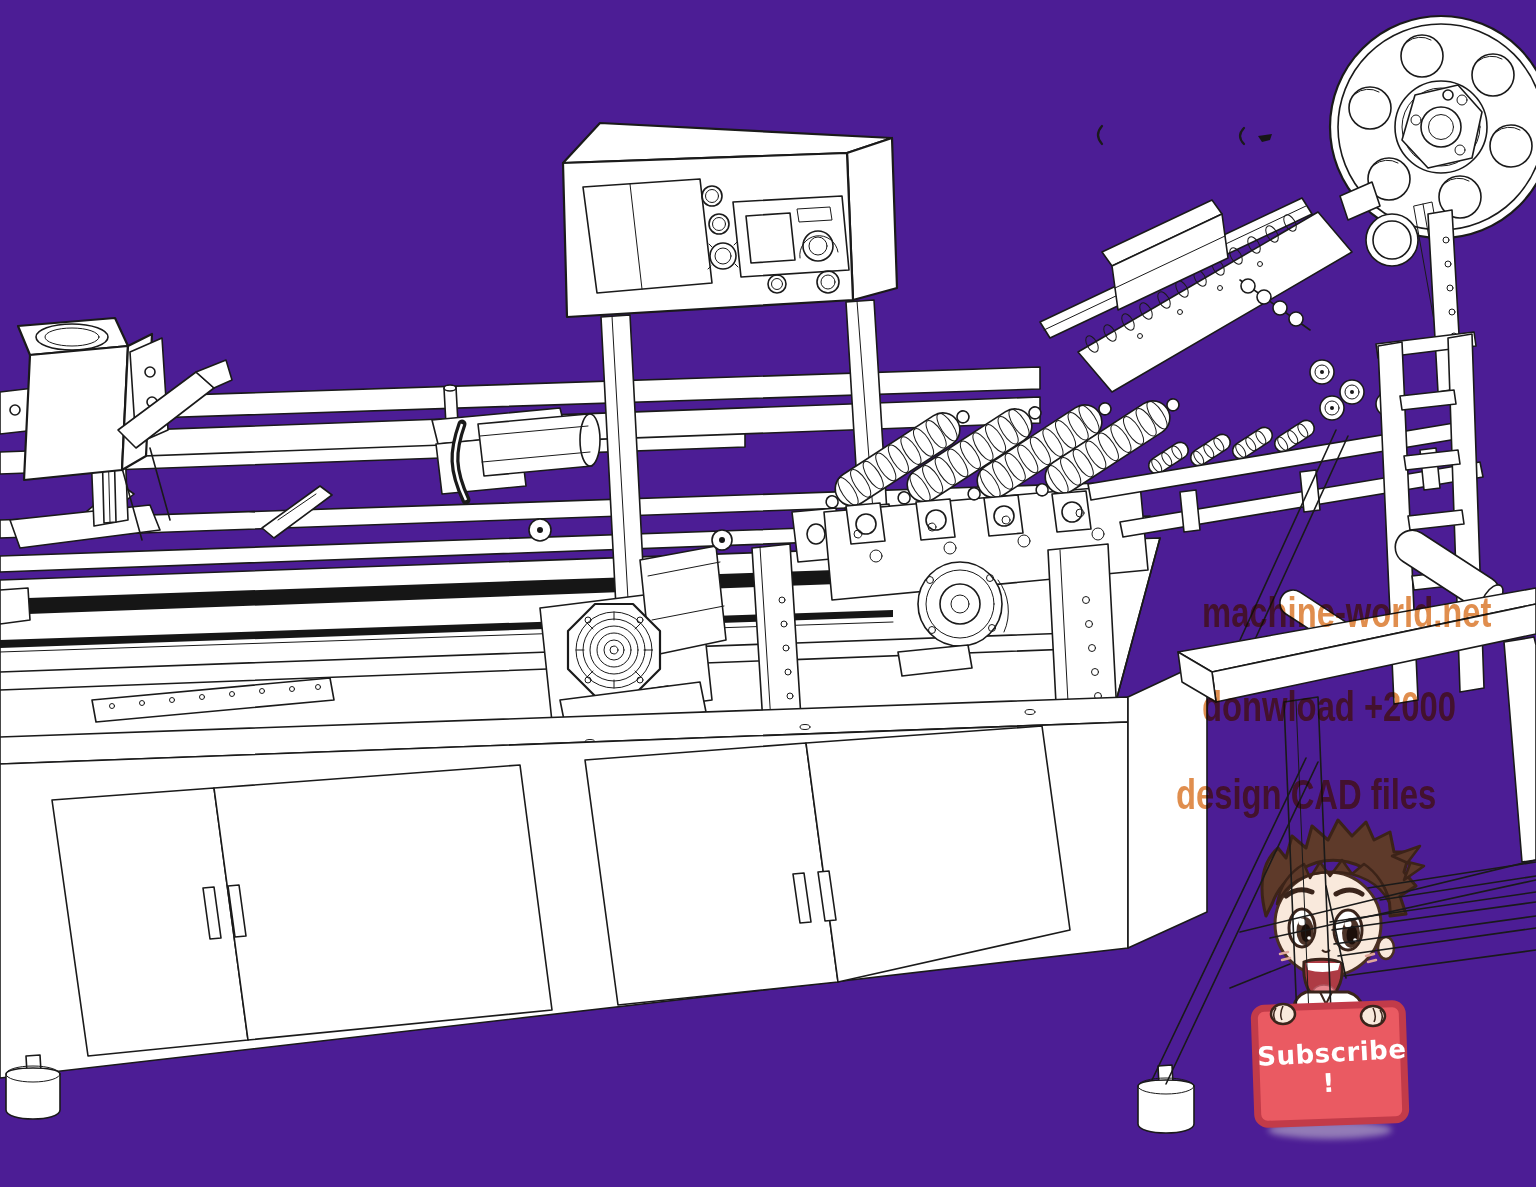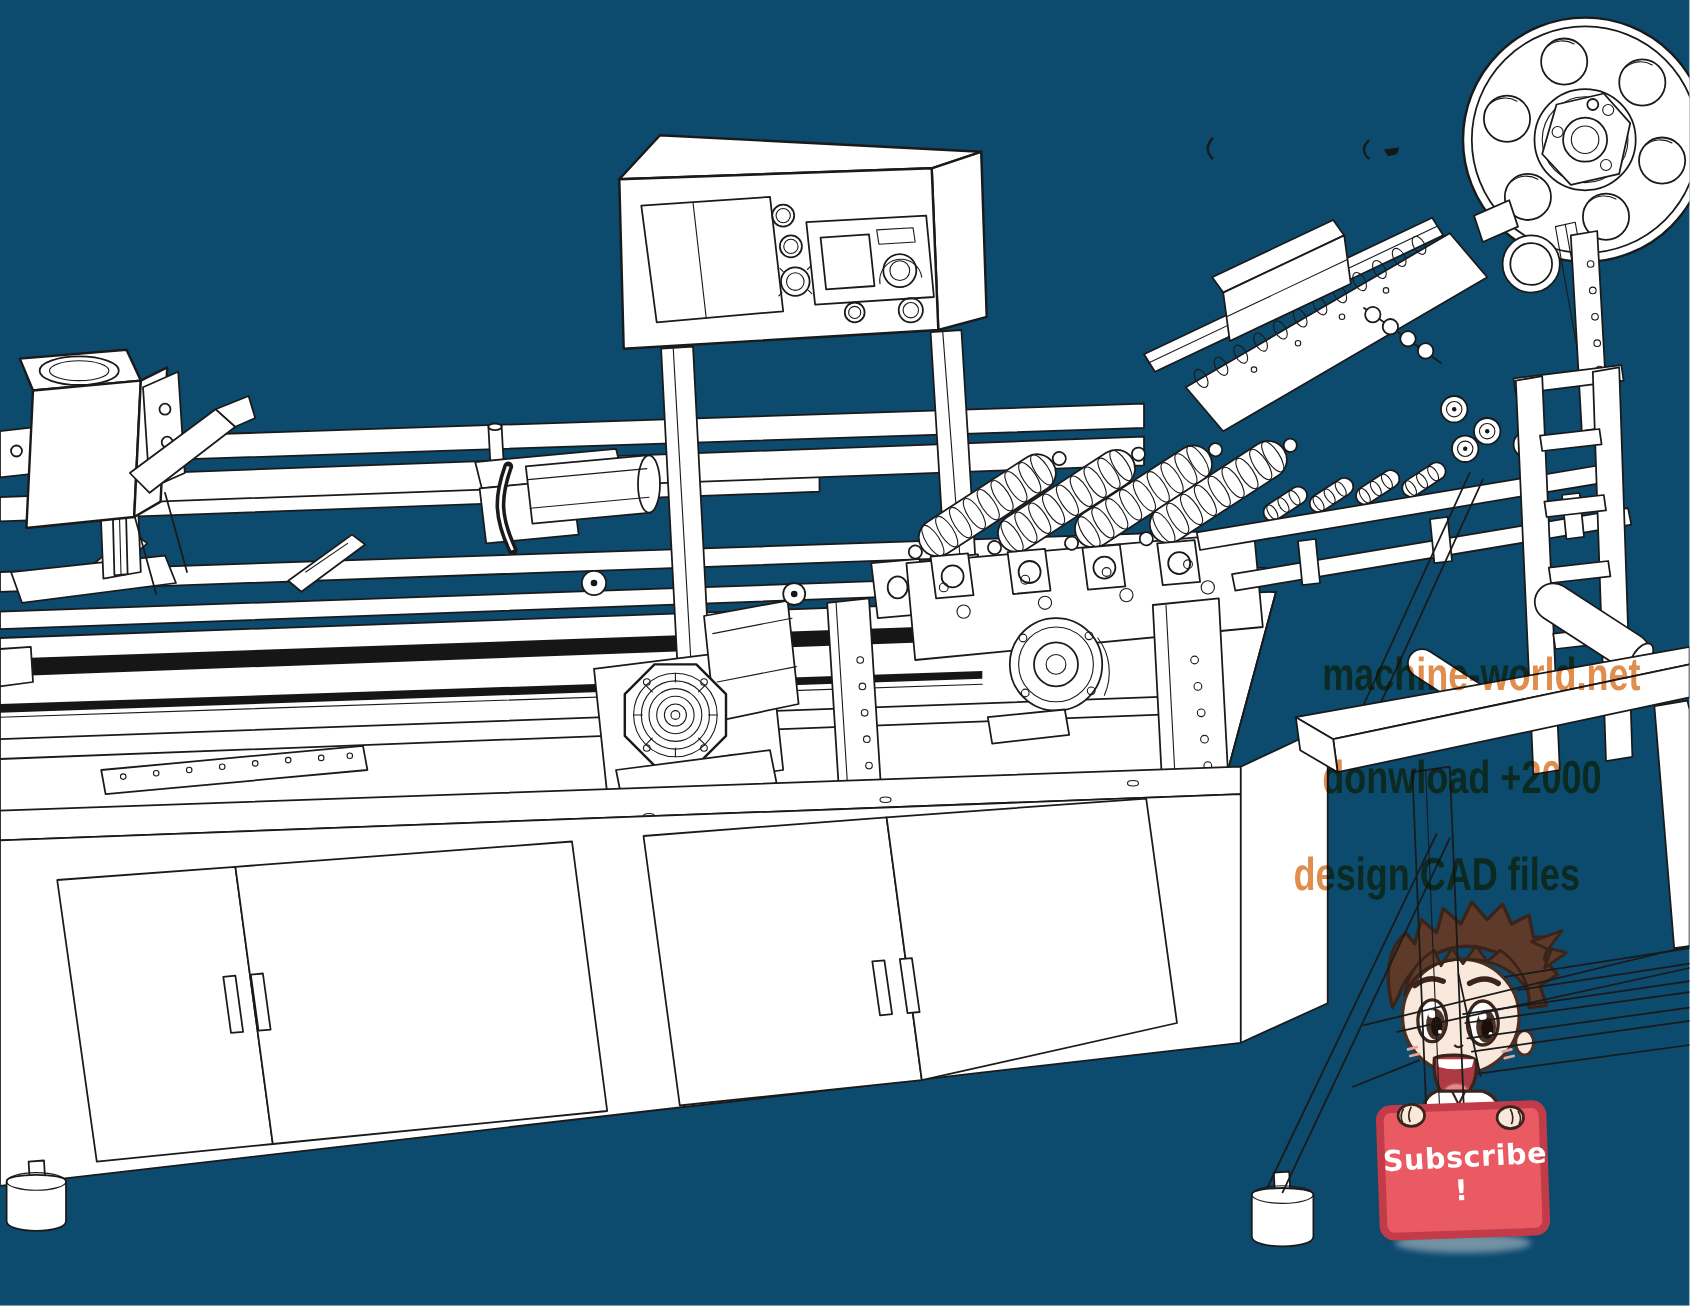--- a/index.html
+++ b/index.html
@@ -1,16 +1,16 @@
 <!DOCTYPE html>
 <html><head>
 <meta charset="utf-8">
 <style>
   html,body{margin:0;padding:0;background:#fff;}
-  .stage{position:relative;width:1536px;height:1187px;background:#0c4a6e;overflow:hidden;
+  .stage{position:relative;width:1536px;height:1187px;background:#4c1d95;overflow:hidden;
          font-family:"Liberation Sans",sans-serif;}
   svg{position:absolute;left:0;top:0;}
   .w{fill:#fff;stroke:#1a1a1a;stroke-width:1.6;stroke-linejoin:round;}
   .nf{fill:none;stroke:#1a1a1a;stroke-width:1.6;stroke-linejoin:round;stroke-linecap:round;}
   .t{stroke-width:1;}
   .m{stroke-width:2.2;}
   .dk{fill:#161616;stroke:none;}
   .wm{position:absolute;font-family:"Liberation Sans",sans-serif;font-weight:700;
       color:#db7a2f;opacity:.85;mix-blend-mode:multiply;transform-origin:0 50%;
       transform:scaleX(.78);filter:blur(.4px);white-space:nowrap;line-height:1;}

